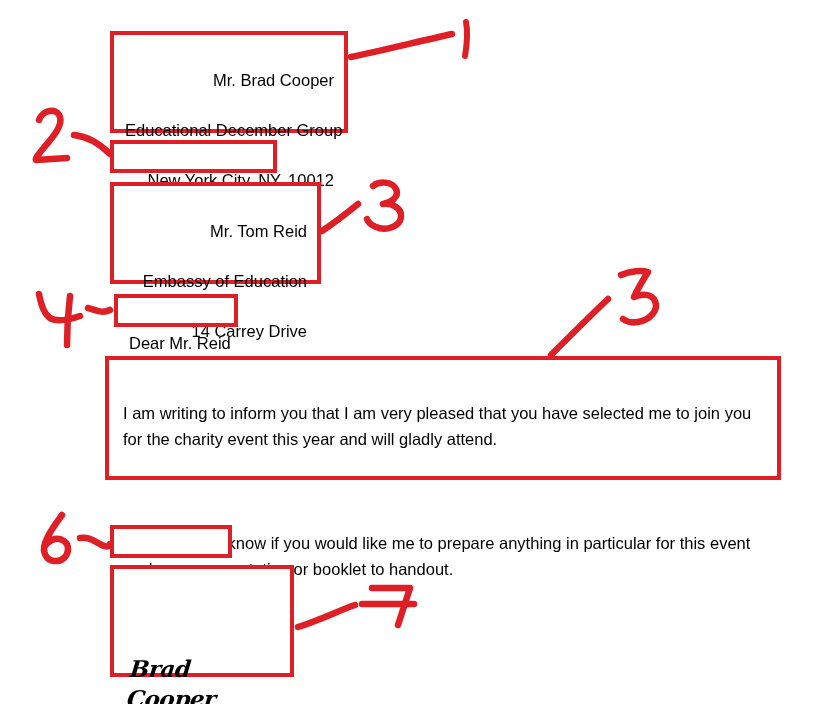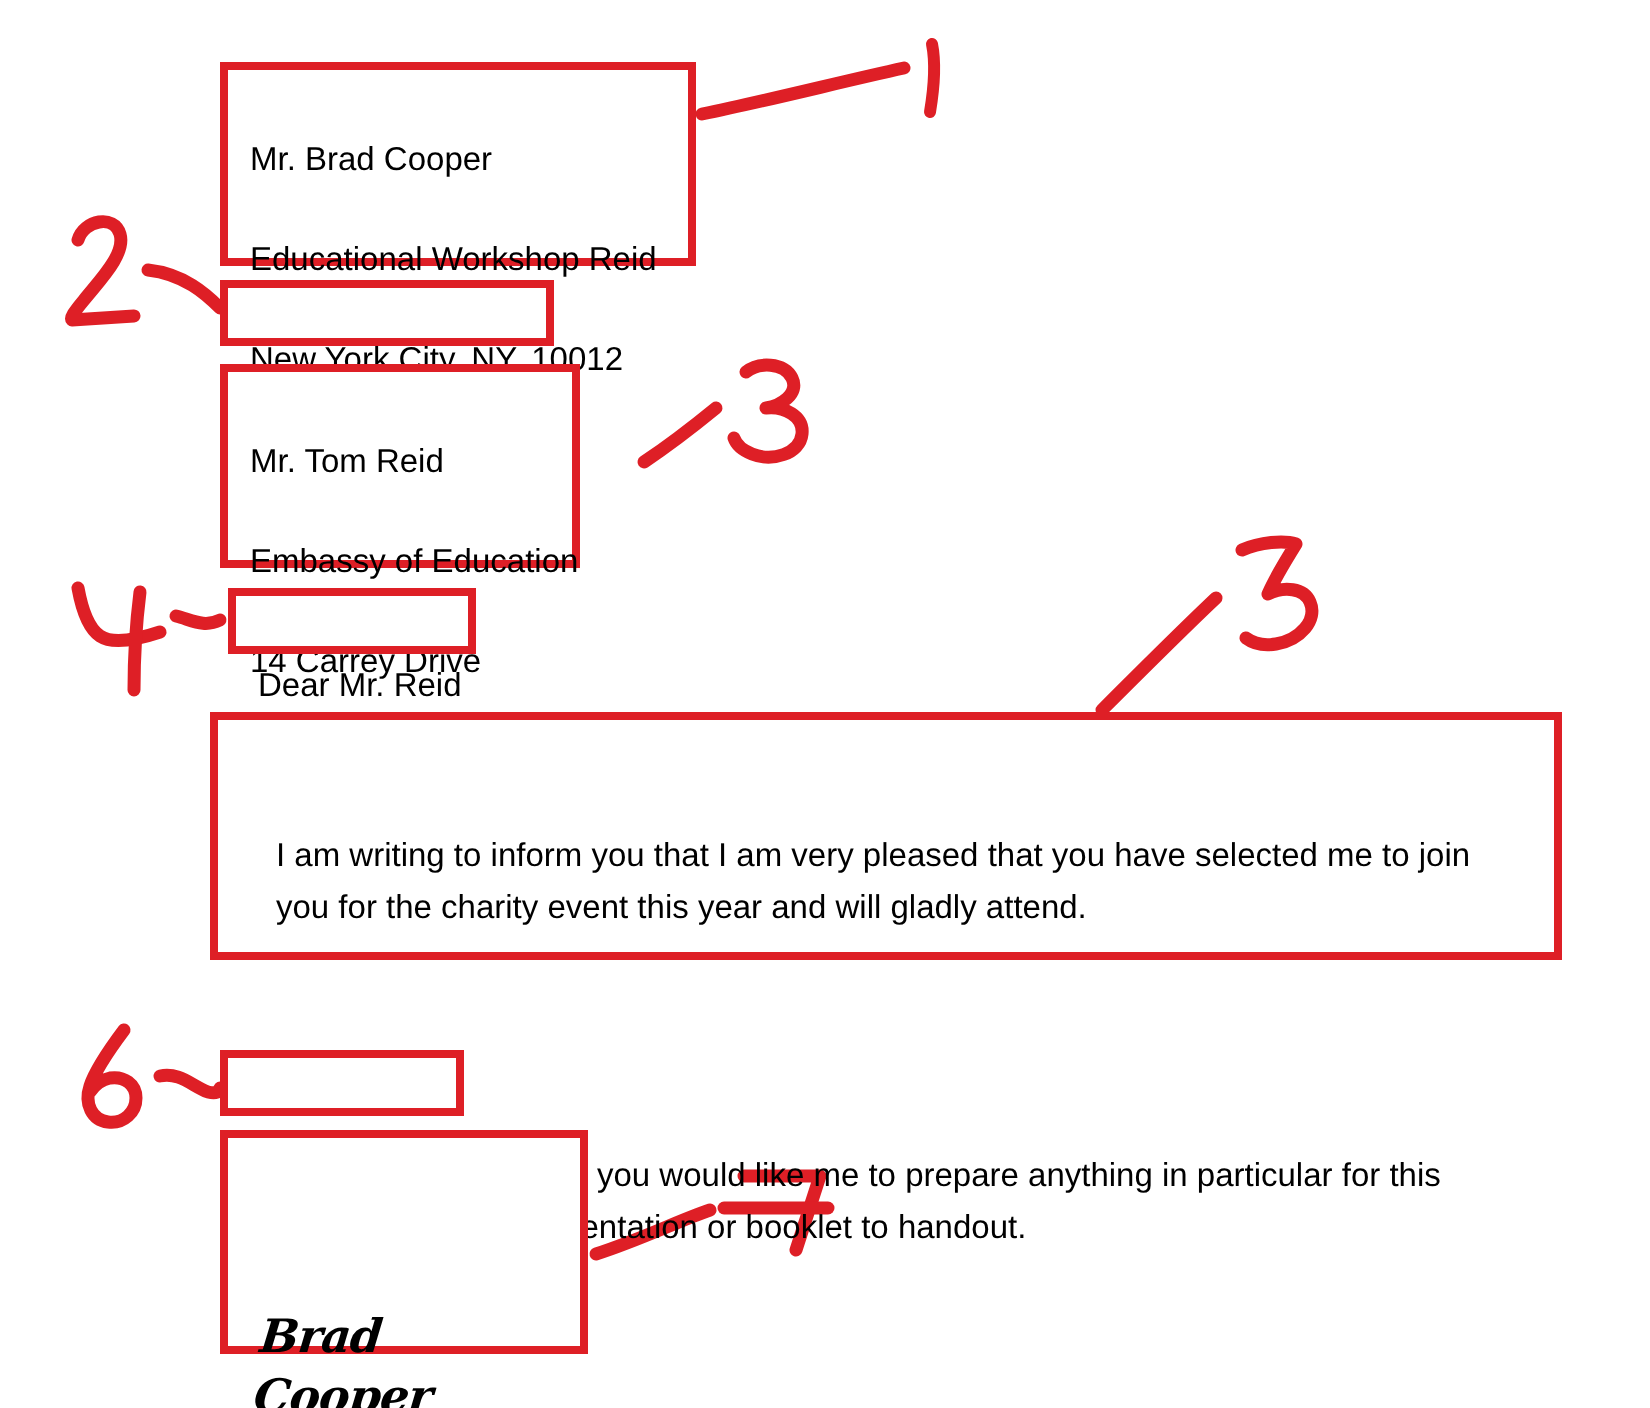--- a/index.html
+++ b/index.html
@@ -24,27 +24,28 @@
     background: #ffffff;
     color: #000000;
     font-size: 16.5px;
     line-height: 25px;
     padding: 8px 10px 8px 11px;
     white-space: pre-line;
   }
   .anno-box .line {
     display: block;
     white-space: pre;
+    text-align: right;
   }
   .body-box {
     padding: 14px 14px 14px 14px;
     line-height: 26px;
   }
   .body-box p {
-    margin: 15px;
+    margin: 0;
   }
   .body-box .spacer {
     display: block;
     height: 26px;
   }
   .sig-box {
     padding: 0;
   }
   .sig-inner {
     padding: 10px 12px 12px 11px;
@@ -113,29 +114,29 @@
       <g>
         <path d="M372,588 L410,588 L398,625" stroke-width="6.5"></path>
         <path d="M362,604 L414,604" stroke-width="6.5"></path>
         <path d="M298,627 C320,620 340,610 355,605" stroke-width="6.5"></path>
       </g>
     </g>
   </svg>
 
   <div class="anno-box" style="left:110px; top:31px; width:238px; height:102px;">
     <span class="line">Mr. Brad Cooper</span>
-    <span class="line">Educational Workshop Reid</span>
+    <span class="line">Educational December Group</span>
     <span class="line">New York City, NY, 10012</span>
   </div>
 
   <div class="anno-box" style="left:110px; top:140px; width:167px; height:33px;">
     <span class="line">December 12, 2019</span>
   </div>
 
-  <div class="anno-box" style="left:110px; top:182px; width:180px; height:102px;">
+  <div class="anno-box" style="left:110px; top:182px; width:211px; height:102px;">
     <span class="line">Mr. Tom Reid</span>
     <span class="line">Embassy of Education</span>
     <span class="line">14 Carrey Drive</span>
     <span class="line">New York City, NY, 10023</span>
   </div>
 
   <div class="anno-box" style="left:114px; top:294px; width:124px; height:33px;">
     <span class="line">Dear Mr. Reid</span>
   </div>
 

